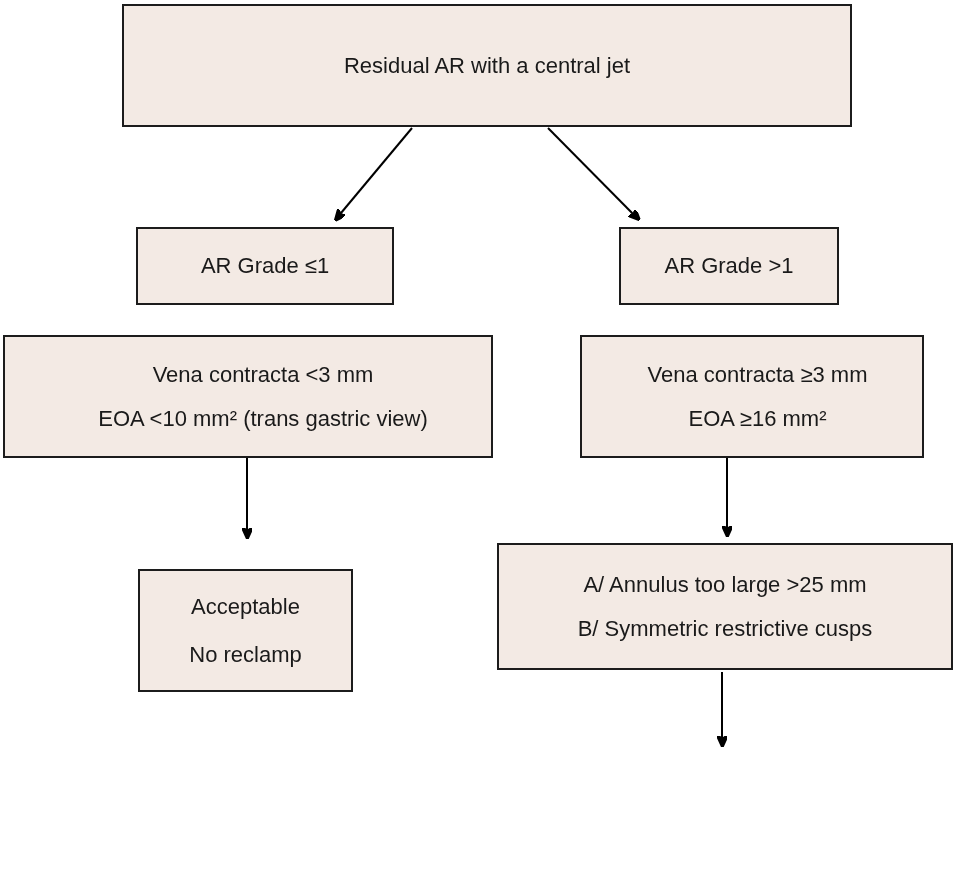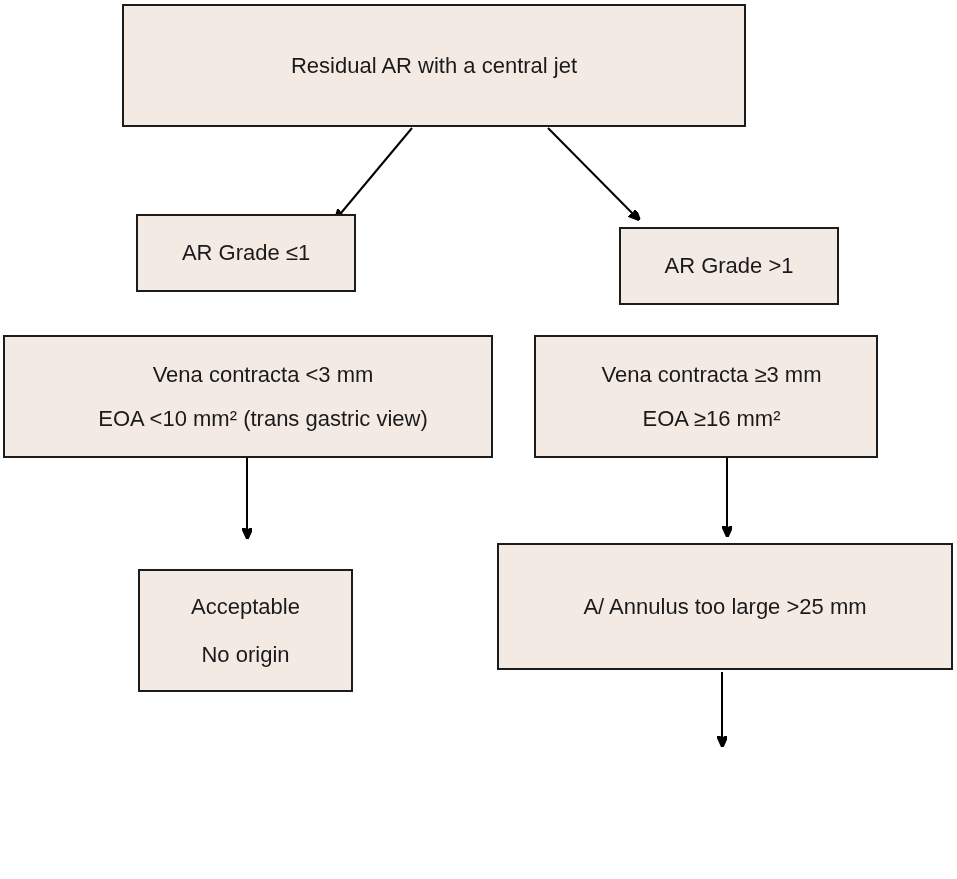--- a/index.html
+++ b/index.html
@@ -37,25 +37,25 @@
   .box .line { white-space: nowrap; }
   .arrows {
     position: absolute;
     left: 0; top: 0;
     width: 957px; height: 879px;
     pointer-events: none;
   }
   .arrows line { stroke: var(--arrow); stroke-width: 2; }
 
   
-  #box-root        { left: 122px; top:   4px; width: 624px; height: 123px; }
-  #box-grade-le1   { left: 136px; top: 214px; width: 220px; height:  78px; }
+  #box-root        { left: 122px; top:   4px; width: 730px; height: 123px; }
+  #box-grade-le1   { left: 136px; top: 227px; width: 258px; height:  78px; }
   #box-grade-gt1   { left: 619px; top: 227px; width: 220px; height:  78px; align-items: center; }
   #box-criteria-low  { left:   3px; top: 335px; width: 490px; height: 123px; padding-left: 40px; }
-  #box-criteria-high { left: 534px; top: 335px; width: 344px; height: 123px; padding-left: 21px; }
+  #box-criteria-high { left: 580px; top: 335px; width: 344px; height: 123px; padding-left: 21px; }
   #box-acceptable  { left: 138px; top: 569px; width: 215px; height: 123px; gap: 20px; }
   #box-causes      { left: 497px; top: 543px; width: 456px; height: 127px; }
   #box-treatment   { left: 222px; top: 753px; width: 729px; height: 124px; }
 </style>
 </head>
 <body>
 
 <div class="canvas">
 
   <svg class="arrows" viewBox="0 0 957 879" xmlns="http://www.w3.org/2000/svg">
@@ -88,21 +88,22 @@
     <div class="line">EOA &lt;10 mm² (trans gastric view)</div>
   </div>
 
   <div class="box" id="box-criteria-high">
     <div class="line">Vena contracta ≥3 mm</div>
     <div class="line">EOA ≥16 mm²</div>
   </div>
 
   <div class="box" id="box-acceptable">
     <div class="line">Acceptable</div>
-    <div class="line">No origin</div>
+    <div class="line">No reclamp</div>
   </div>
 
   <div class="box" id="box-causes">
     <div class="line">A/ Annulus too large &gt;25 mm</div>
+    <div class="line">B/ Symmetric restrictive cusps</div>
   </div>
 
 
 </div>
 
 </body></html>

